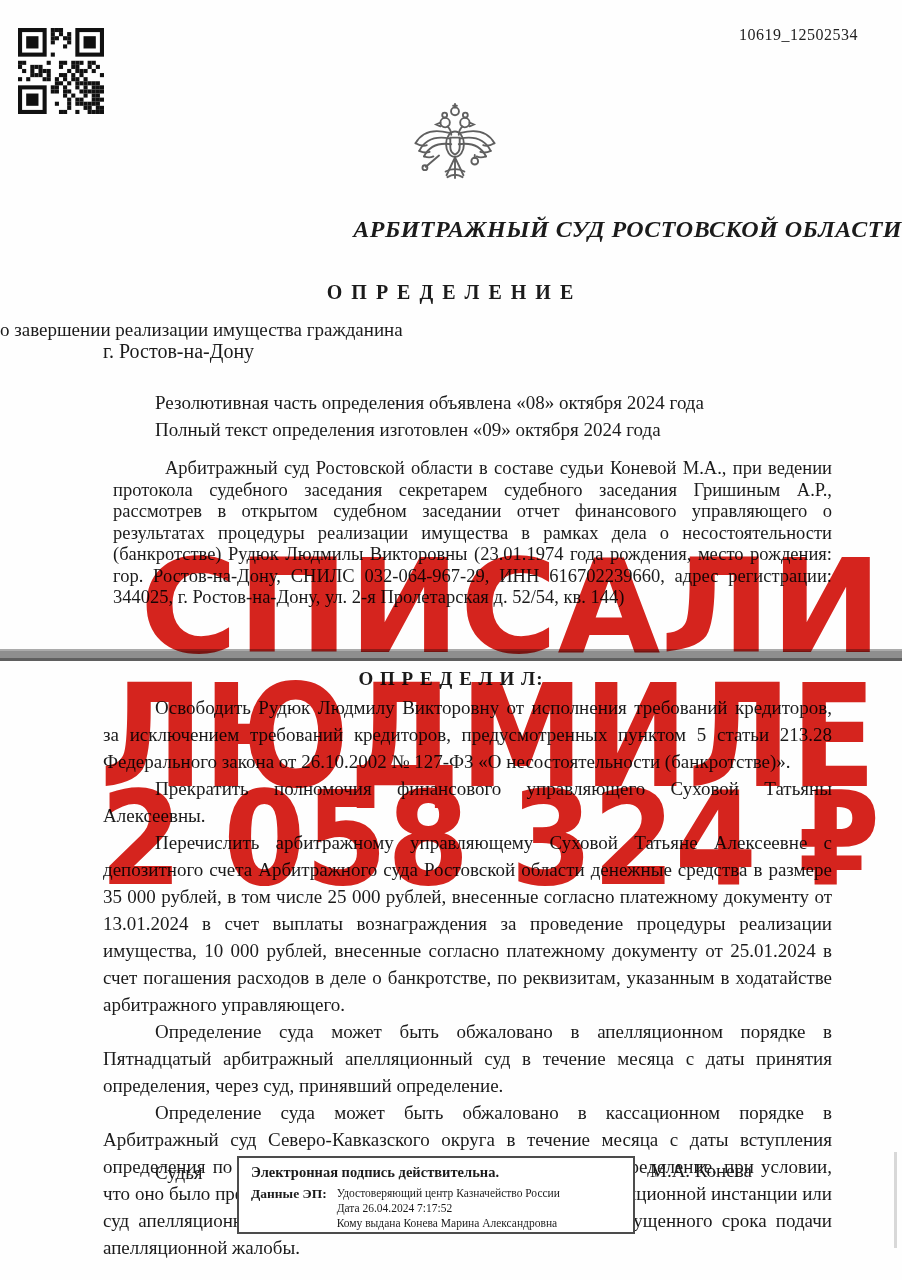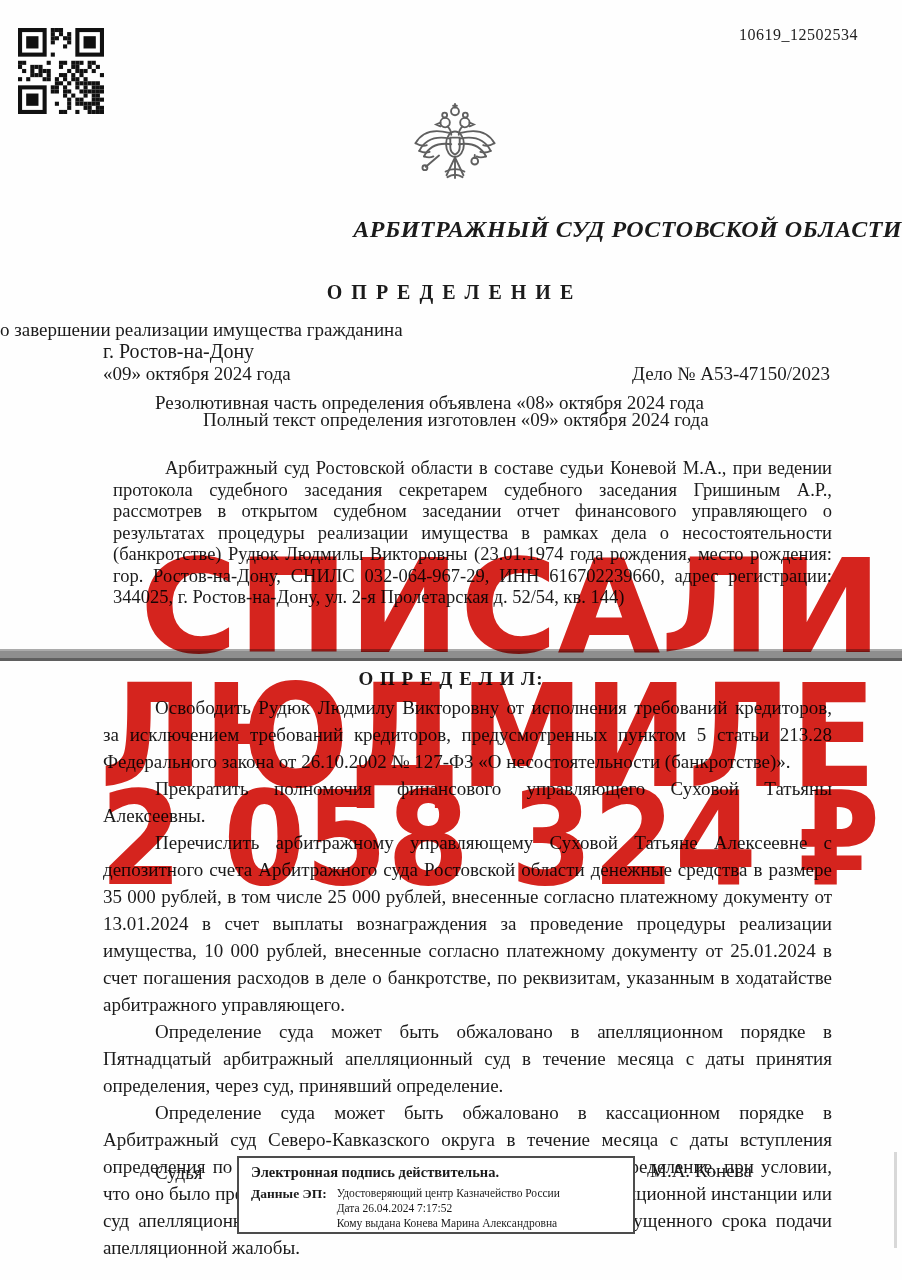--- a/index.html
+++ b/index.html
@@ -13,21 +13,21 @@
   .eagle{position:absolute; left:408px; top:100px; width:94px; height:96px; opacity:.82;}
   .court-name{position:absolute; left:0; right:0; top:216px; text-align:right;
     font-weight:bold; font-size:24px; letter-spacing:.5px;font-style:italic;}
   .doc-type{position:absolute; left:0; right:0; top:281px; text-align:center;
     font-weight:bold; font-size:20px; letter-spacing:2px;}
   .doc-subtitle{position:absolute; left:0; right:0; top:319px; text-align:left; font-size:19px;}
   .city-line{position:absolute; left:103px; top:340px; font-size:20px;}
   .date-case-row{position:absolute; left:103px; right:72px; top:363px;
     display:flex; justify-content:space-between; font-size:19px;}
   .resolutive-1{position:absolute; left:155px; top:392px; font-size:19px;}
-  .resolutive-2{position:absolute; left:155px; top:409px; font-size:19px;margin-left:48px;}
+  .resolutive-2{position:absolute; left:155px; top:419px; font-size:19px;}
   .intro{position:absolute; left:103px; right:70px; top:458px;
     font-size:18.5px; line-height:21.5px; text-align:justify; text-indent:52px;margin-left:10px;}
   
   .divider{position:absolute; left:0; right:0; top:649px; height:7px; background:#8e8e8e;
     border-top:2px solid #ababab; border-bottom:3px solid #5f5f5f;}
   
   .resolution-heading{position:absolute; left:0; right:0; top:668px; text-align:center;
     font-weight:bold; font-size:19px; letter-spacing:1px;}
   .resolution{position:absolute; left:103px; right:70px; top:694px;
     font-size:19px; line-height:27px; text-align:justify;}
@@ -222,24 +222,20 @@
       <circle cx="71" cy="64" r="3.6"></circle>
       <path d="M71 60.5 v-3"></path>
     </svg>
   </div>
 
   <div class="court-name">АРБИТРАЖНЫЙ СУД РОСТОВСКОЙ ОБЛАСТИ</div>
   <div class="doc-type">О П Р Е Д Е Л Е Н И Е</div>
   <div class="doc-subtitle">о завершении реализации имущества гражданина</div>
 
   <div class="city-line">г. Ростов-на-Дону</div>
-  <div class="date-case-row">
-    <span>«09» октября 2024 года</span>
-    <span>Дело № А53-47150/2023</span>
-  </div>
   <div class="resolutive-1">Резолютивная часть определения объявлена «08» октября 2024 года</div>
   <div class="resolutive-2">Полный текст определения изготовлен «09» октября 2024 года</div>
 
   <div class="intro">Арбитражный суд Ростовской области в составе судьи Коневой М.А., при ведении протокола судебного заседания секретарем судебного заседания Гришиным А.Р., рассмотрев в открытом судебном заседании отчет финансового управляющего о результатах процедуры реализации имущества в рамках дела о несостоятельности (банкротстве) Рудюк Людмилы Викторовны (23.01.1974 года рождения, место рождения: гор. Ростов-на-Дону, СНИЛС 032-064-967-29, ИНН 616702239660, адрес регистрации: 344025, г. Ростов-на-Дону, ул. 2-я Пролетарская д. 52/54, кв. 144)</div>
 
   <div class="divider"></div>
 
   <div class="resolution-heading">О П Р Е Д Е Л И Л:</div>
   <div class="resolution">
     <p>Освободить Рудюк Людмилу Викторовну от исполнения требований кредиторов, за исключением требований кредиторов, предусмотренных пунктом 5 статьи 213.28 Федерального закона от 26.10.2002 № 127-ФЗ «О несостоятельности (банкротстве)».</p>

